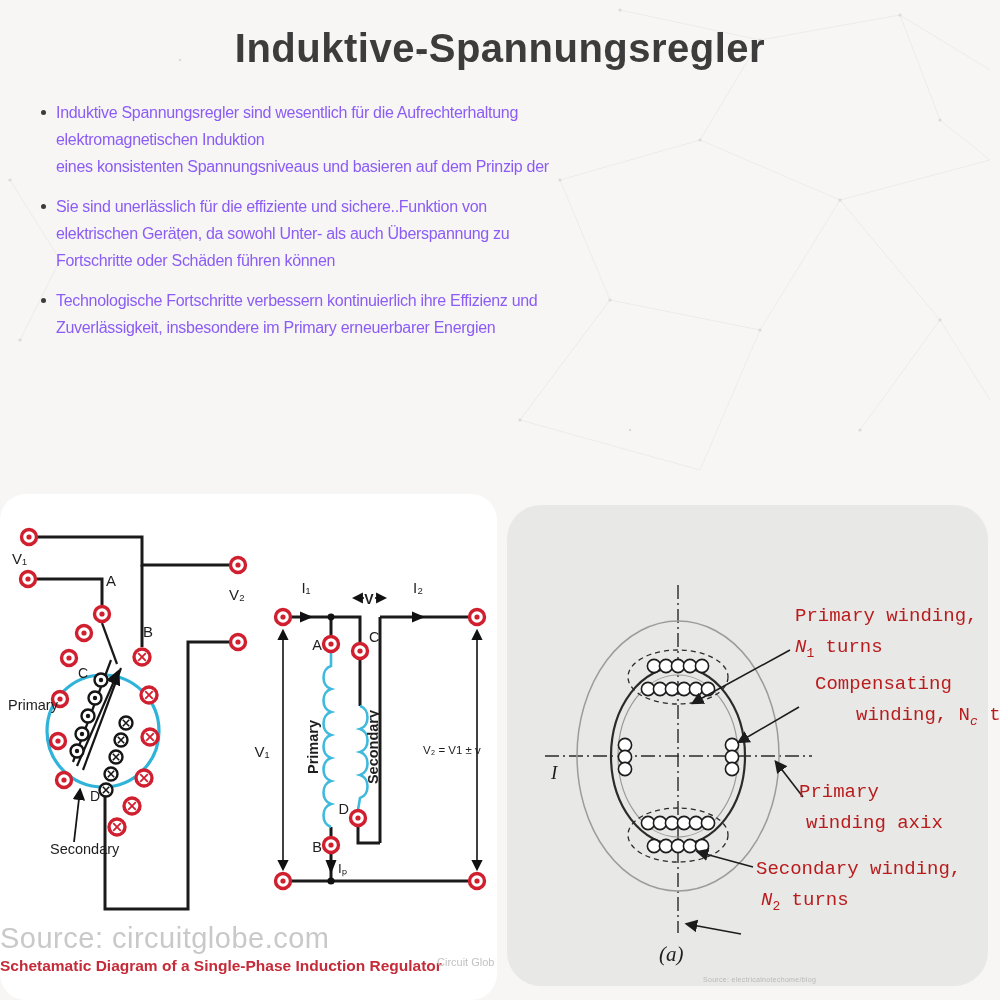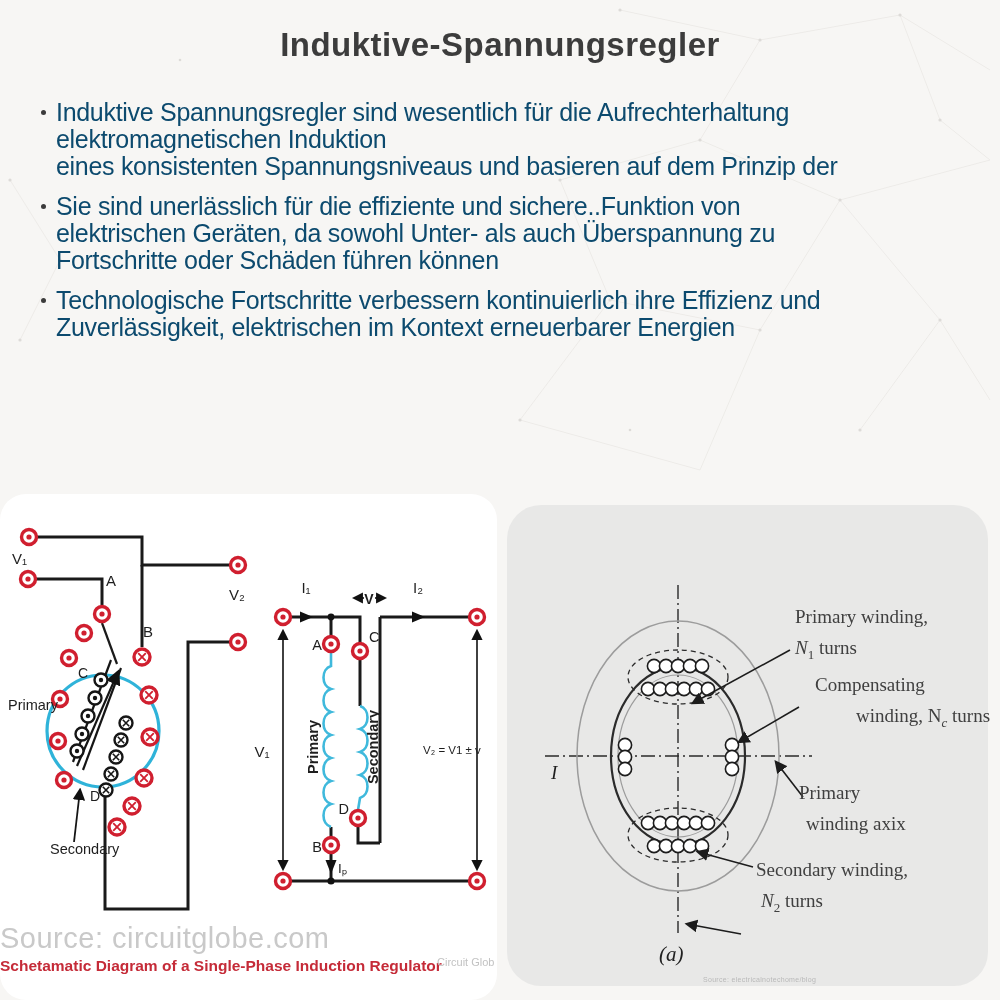--- a/index.html
+++ b/index.html
@@ -3,40 +3,40 @@
 <meta charset="utf-8">
 <style>
   html,body{margin:0;padding:0;}
   body{
     width:1000px;height:1000px;position:relative;overflow:hidden;
     background:#f7f6f4;font-family:"Liberation Sans", sans-serif;color:#3e3e3e;
   }
   .mesh{position:absolute;inset:0;pointer-events:none;}
   .page-title{
     position:absolute;top:26px;left:0;width:1000px;text-align:center;
-    font-size:33px;font-weight:bold;letter-spacing:.5px;color:#3c3c3c;
+    font-size:40px;font-weight:bold;letter-spacing:.5px;color:#3c3c3c;
   }
   .bullets{position:absolute;left:40px;top:99px;width:925px;}
   .bullet{position:relative;padding-left:16px;margin-bottom:13px;
-    font-size:25px;line-height:27px;letter-spacing:-0.3px;color:#0c4a6e;}
+    font-size:16px;line-height:27px;letter-spacing:-0.3px;color:#8b5cf6;}
   .bullet .dot{position:absolute;left:1px;top:11px;width:5px;height:5px;border-radius:50%;background:#3b3b3b;}
   .card{position:absolute;border-radius:26px;}
   .card-left{left:0;top:494px;width:497px;height:506px;background:#ffffff;}
   .card-right{left:507px;top:505px;width:481px;height:481px;background:#e8e8e7;border-radius:34px;}
   .card svg{position:absolute;left:0;top:0;}
   .wm{
     position:absolute;left:0;right:0;top:428px;text-align:left;
     font-size:29px;color:#c9c9c9;letter-spacing:.5px;white-space:nowrap;
   }
   .cap{
     position:absolute;left:0;right:0;top:463px;text-align:left;
     font-size:15.5px;font-weight:bold;color:#c52b38;white-space:nowrap;
   }
   .brand{position:absolute;left:437px;top:462px;font-size:11px;color:#c2c2c2;white-space:nowrap;}
-  .rlabel{position:absolute;font-family:Liberation Serif, serif;color:#404040;
+  .rlabel{position:absolute;font-family:Liberation Mono, monospace;color:#b91c1c;
     font-size:19px;line-height:31px;white-space:nowrap;}
   .rlabel .nvar{font-style:italic;}
   .rlabel sub{font-size:13px;}
   .sub-a{position:absolute;left:152px;top:437px;font-family:"Liberation Serif", serif;
     font-style:italic;font-size:21px;color:#222;}
   .tiny-src{position:absolute;left:196px;top:471px;font-size:7px;color:#b9b9b9;letter-spacing:.3px;}
   text{font-family:"Liberation Sans", sans-serif;fill:#1e1e1e;}
   .serifI{font-family:"Liberation Serif", serif;font-style:italic;}
 </style>
 </head>
@@ -88,21 +88,21 @@
   </div>
   <div class="bullet">
     <span class="dot"></span>
     <div>Sie sind unerlässlich für die effiziente und sichere..Funktion von</div>
     <div>elektrischen Geräten, da sowohl Unter- als auch Überspannung zu</div>
     <div>Fortschritte oder Schäden führen können</div>
   </div>
   <div class="bullet">
     <span class="dot"></span>
     <div>Technologische Fortschritte verbessern kontinuierlich ihre Effizienz und</div>
-    <div>Zuverlässigkeit, elektrischen im Kontext erneuerbarer Energien</div>
+    <div>Zuverlässigkeit, insbesondere im Primary erneuerbarer Energien</div>
   </div>
 </div>
 
 <div class="card card-left">
   <svg width="497" height="506" viewBox="0 0 497 506">
     <defs>
       <marker id="ahL" viewBox="0 0 10 10" refX="8" refY="5" markerWidth="7" markerHeight="7" orient="auto-start-reverse">
         <path d="M0 0 L10 5 L0 10 z" fill="#111"></path>
       </marker>
       <g id="tRed">

